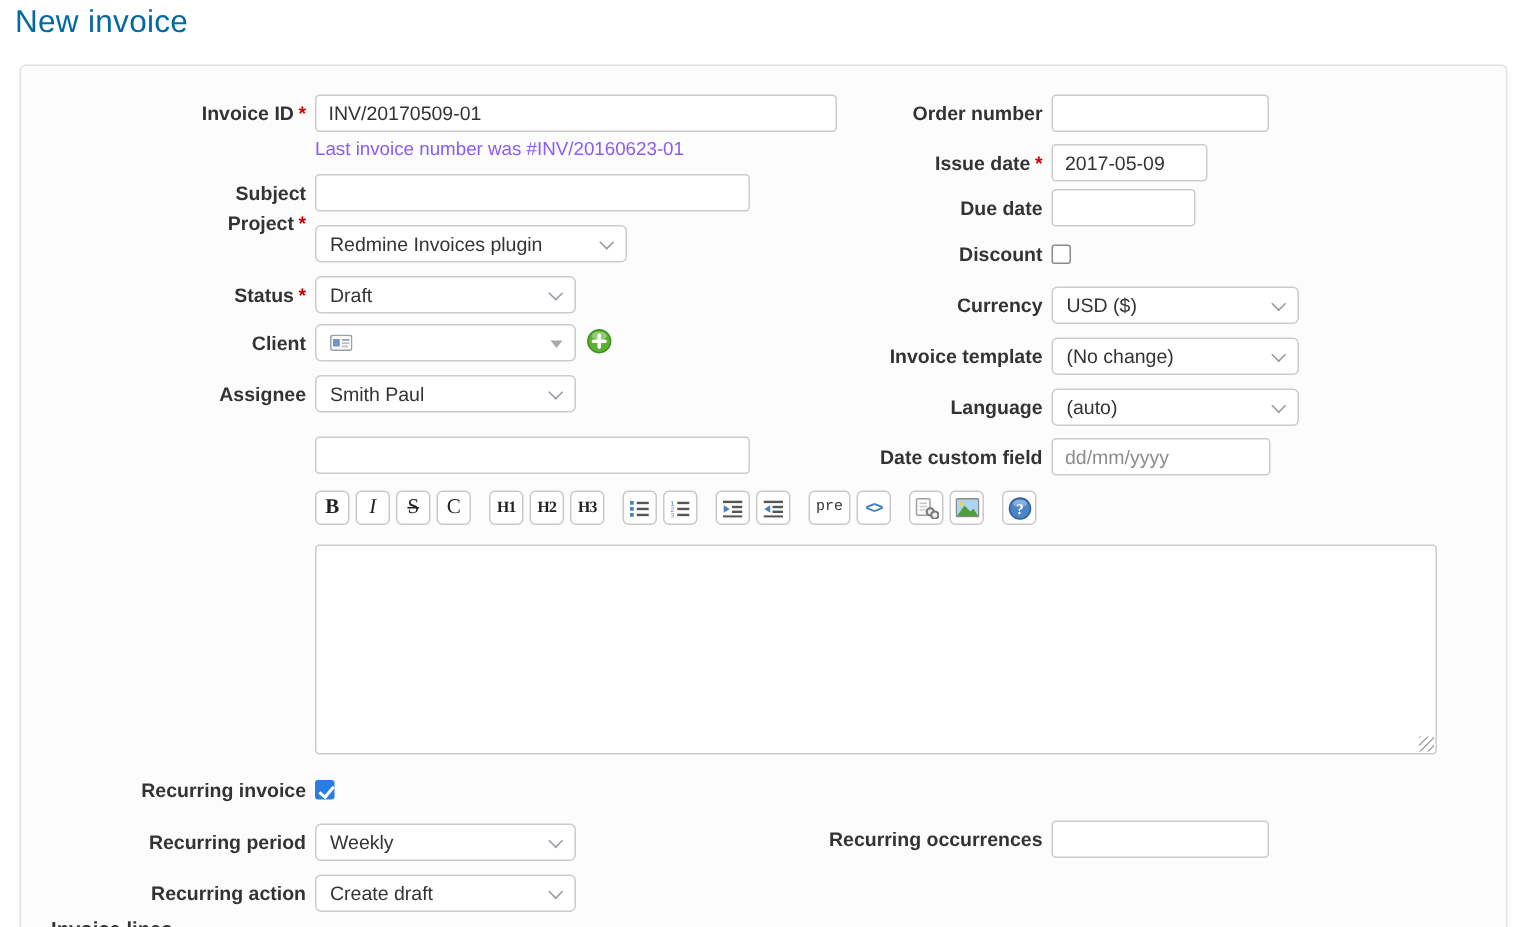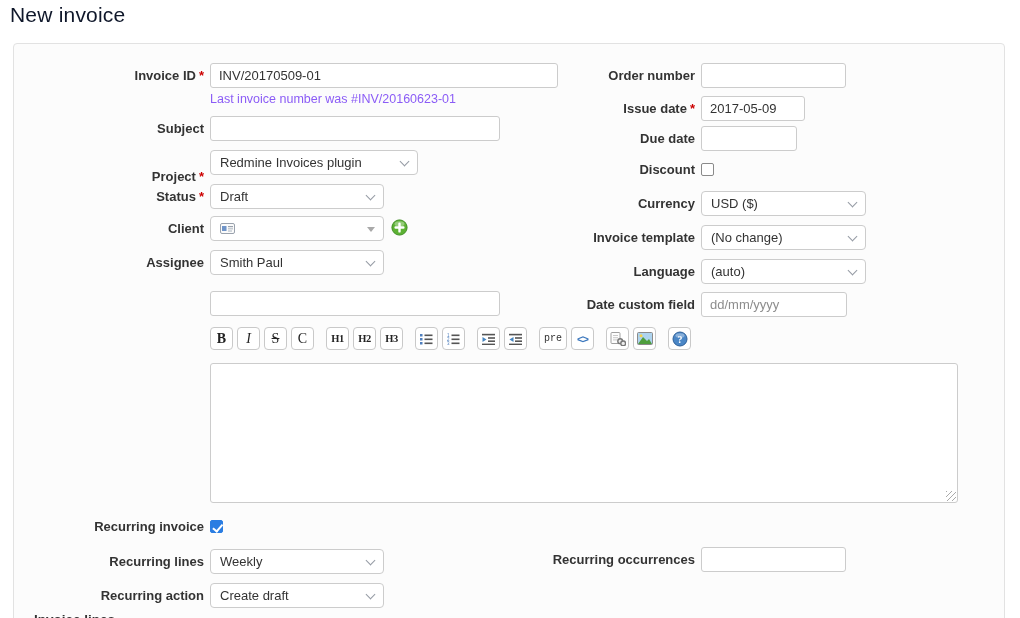--- a/index.html
+++ b/index.html
@@ -3,21 +3,21 @@
 <meta charset="utf-8">
 <style>
   * { margin:0; padding:0; box-sizing:border-box; }
   html,body { overflow:hidden; }
   body {
     width:1020px; height:618px; position:relative; background:#fff;
     font-family:"Liberation Sans", sans-serif; color:#333;
   }
   .page-title {
     position:absolute; left:10px; top:3px; font-size:21px; font-weight:500;
-    color:#0f172a; letter-spacing:.2px;
+    color:#0369a1; letter-spacing:.2px;
   }
   .panel {
     position:absolute; left:13px; top:43px; width:992px; height:600px;
     background:#fcfcfc; border:1px solid #e2e2e2; border-radius:4px;
   }
   .lbl {
     position:absolute; height:25px; line-height:25px; font-size:13px;
     font-weight:bold; color:#333; text-align:right; white-space:nowrap;
   }
   .lbl-l { left:0; width:190px; }
@@ -93,21 +93,21 @@
 
 <div class="panel">
 
   <div class="lbl lbl-l" style="top:19px"><span>Invoice ID</span><span class="req">*</span></div>
   <input class="txt" style="left: 196px; top: 19px; width: 348px;" value="INV/20170509-01">
   <div class="hint">Last invoice number was #INV/20160623-01</div>
 
   <div class="lbl lbl-l" style="top:72px">Subject</div>
   <input class="txt" style="left: 196px; top: 72px; width: 290px;" value="">
 
-  <div class="lbl lbl-l" style="top:120px"><span>Project</span><span class="req">*</span></div>
+  <div class="lbl lbl-l" style="top:92px"><span>Project</span><span class="req">*</span></div>
   <div class="sel" style="left:196px; top:106px; width:208px">
       <span>Redmine Invoices plugin</span>
       <span class="chev"></span>
     </div>
 
   <div class="lbl lbl-l" style="top:140px"><span>Status</span><span class="req">*</span></div>
   <div class="sel" style="left:196px; top:140px; width:174px">
       <span>Draft</span>
       <span class="chev"></span>
     </div>
@@ -224,21 +224,21 @@
           </svg>
         </div>
     </div>
   </div>
   <textarea class="desc-area" style=""></textarea>
   <div class="resize-handle"></div>
 
   <div class="lbl lbl-l lbl-cb" style="top:476px">Recurring invoice</div>
   <div class="cb" style="left:196px; top:476px" data-checked="true"></div>
 
-  <div class="lbl lbl-l" style="top:505px">Recurring lines</div>
+  <div class="lbl lbl-l" style="top:505px">Recurring period</div>
   <div class="sel" style="left:196px; top:505px; width:174px">
       <span>Weekly</span>
       <span class="chev"></span>
     </div>
 
   <div class="lbl lbl-l" style="top:539px">Recurring action</div>
   <div class="sel" style="left:196px; top:539px; width:174px">
       <span>Create draft</span>
       <span class="chev"></span>
     </div>

